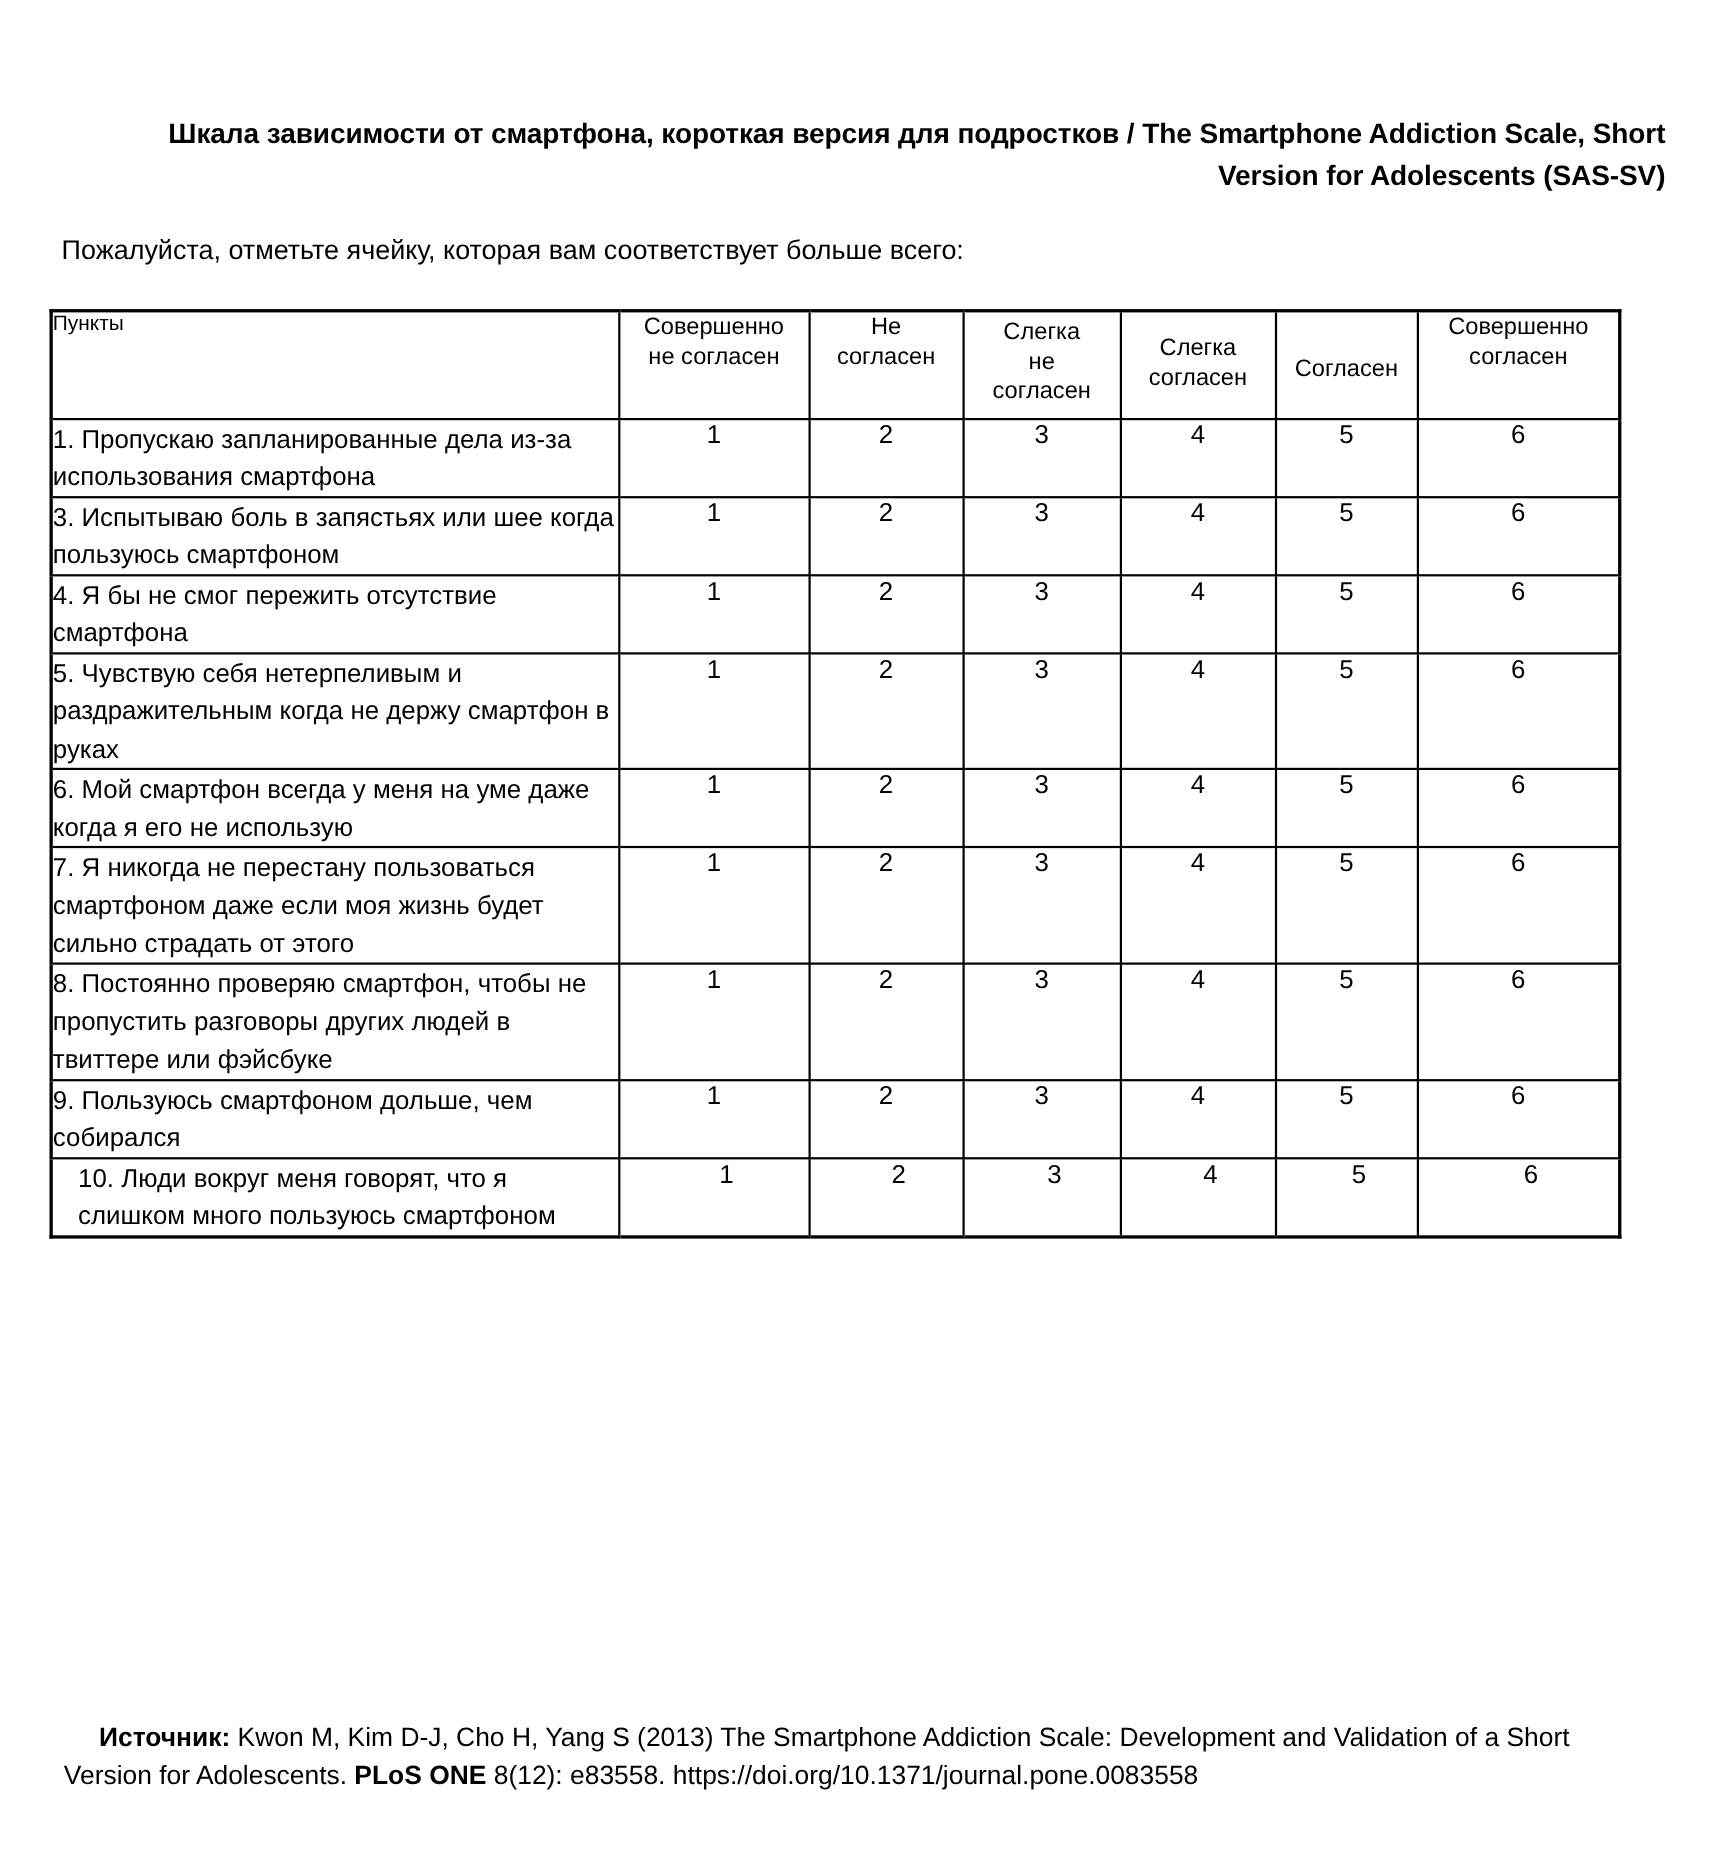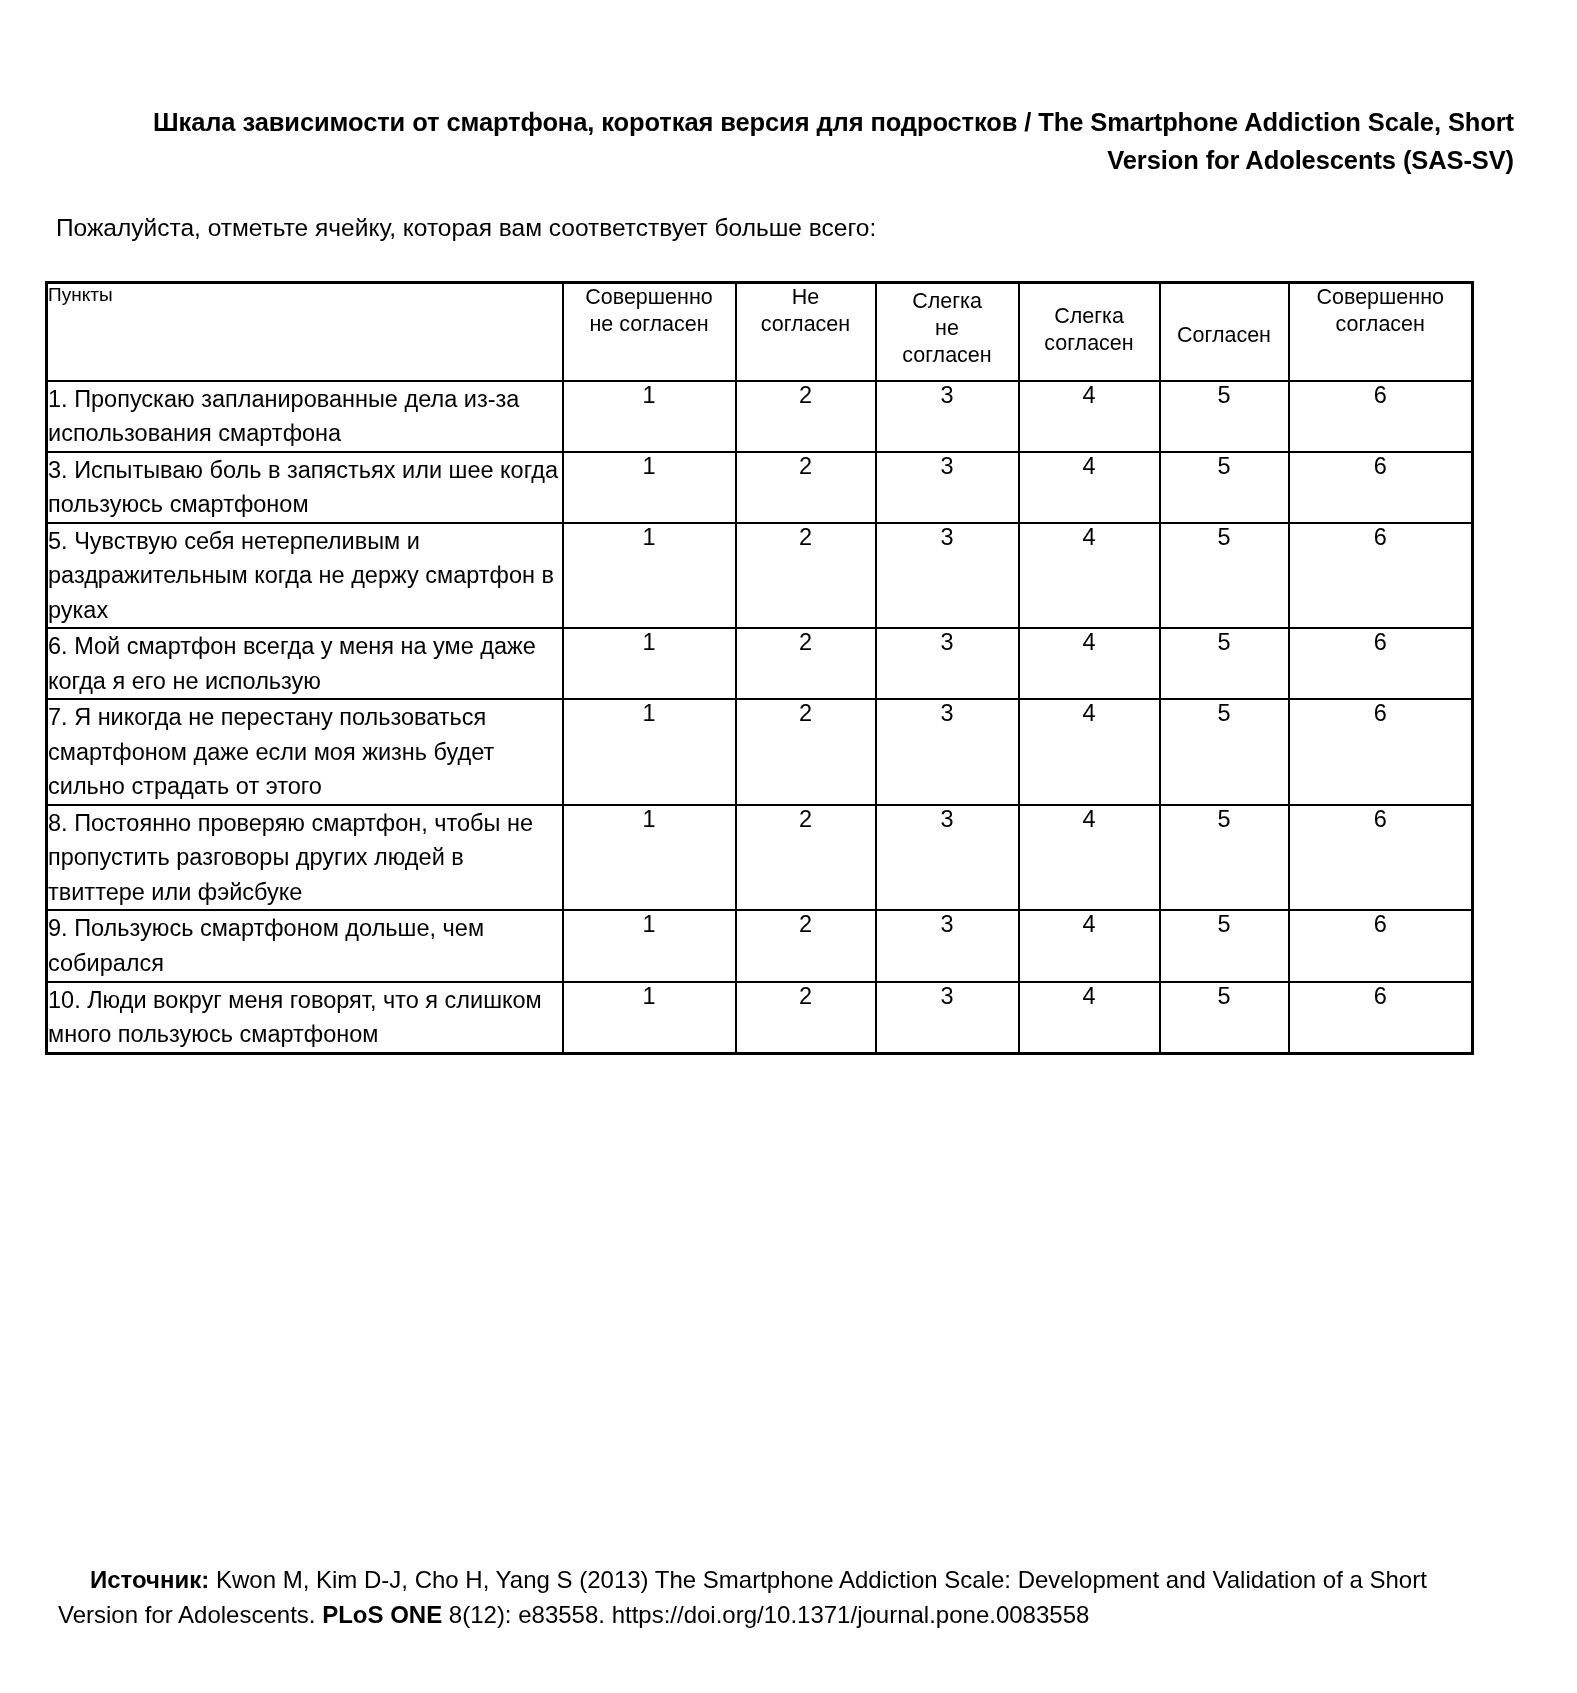--- a/index.html
+++ b/index.html
@@ -73,20 +73,21 @@
   }
   .scale-table tbody td.first-col {
     border-left-width: 3px;
     margin-left: 40px;
   }
   .scale-table tbody td.last-col {
     border-right-width: 3px;
   }
   .scale-table tbody tr:last-child td {
     border-bottom-width: 3px;
+    padding-left: 23px;
   }
 
   
   .hdr-items {
     font-size: 19px;
     padding: 38px 0 0 14px;
     line-height: 1.2;
     height: 98px;
     box-sizing: border-box;
   }
@@ -204,20 +205,29 @@
       <tr>
         <td class="item-text first-col">3. Испытываю боль в запястьях или шее когда пользуюсь смартфоном</td>
         <td class="score">1</td>
         <td class="score">2</td>
         <td class="score">3</td>
         <td class="score">4</td>
         <td class="score">5</td>
         <td class="score last-col">6</td>
       </tr>
 
+      <tr>
+        <td class="item-text first-col">4. Я бы не смог пережить отсутствие смартфона</td>
+        <td class="score">1</td>
+        <td class="score">2</td>
+        <td class="score">3</td>
+        <td class="score">4</td>
+        <td class="score">5</td>
+        <td class="score last-col">6</td>
+      </tr>
 
       <tr>
         <td class="item-text first-col">5. Чувствую себя нетерпеливым и раздражительным когда не держу смартфон в руках</td>
         <td class="score">1</td>
         <td class="score">2</td>
         <td class="score">3</td>
         <td class="score">4</td>
         <td class="score">5</td>
         <td class="score last-col">6</td>
       </tr>

